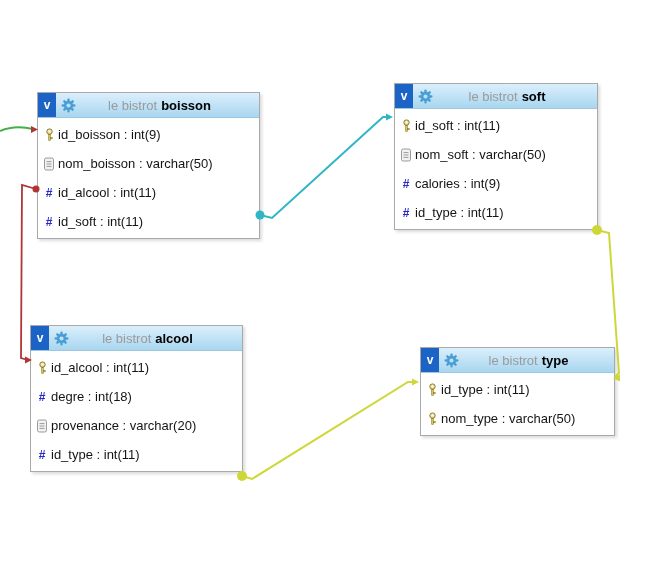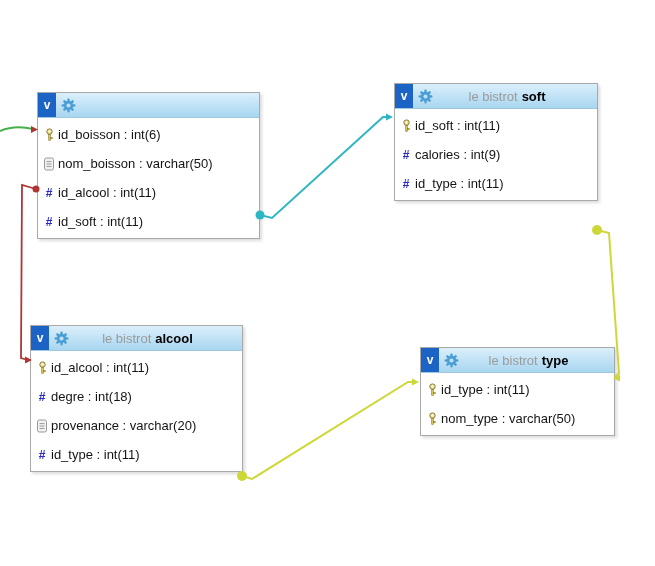--- a/index.html
+++ b/index.html
@@ -70,32 +70,33 @@
       <svg class="gear" viewBox="0 0 16 16">
         <g fill="#4a9ed6">
           <rect x="6.75" y="0.5" width="2.5" height="15" rx="1.2"></rect>
           <rect x="6.75" y="0.5" width="2.5" height="15" rx="1.2" transform="rotate(45 8 8)"></rect>
           <rect x="6.75" y="0.5" width="2.5" height="15" rx="1.2" transform="rotate(90 8 8)"></rect>
           <rect x="6.75" y="0.5" width="2.5" height="15" rx="1.2" transform="rotate(135 8 8)"></rect>
           <circle cx="8" cy="8" r="5"></circle>
         </g>
         <circle cx="8" cy="8" r="2.2" fill="#bfe0f5"></circle>
       </svg>
-    </div>
-    <div class="fields">
-        <div class="fld">
-          <span class="fld-icon">
-            <svg width="11" height="14" viewBox="0 0 11 14">
-              <circle cx="5.5" cy="3.6" r="2.7" fill="#efe3a2" stroke="#8a7a2a" stroke-width="1"></circle>
-              <circle cx="5.5" cy="3.3" r="0.9" fill="#ffffff"></circle>
-              <rect x="4.7" y="6.2" width="1.6" height="6.2" fill="#d9c95a" stroke="#8a7a2a" stroke-width="0.6"></rect>
-              <rect x="6.3" y="9.6" width="1.9" height="1.2" fill="#d9c95a" stroke="#8a7a2a" stroke-width="0.6"></rect>
-            </svg>
-          </span>
-          <span>id_boisson : int(6)</span>
+      <div class="t-title"><span>le bistrot</span><span class="t-name">boisson</span></div>
+    </div>
+    <div class="fields">
+        <div class="fld">
+          <span class="fld-icon">
+            <svg width="11" height="14" viewBox="0 0 11 14">
+              <circle cx="5.5" cy="3.6" r="2.7" fill="#efe3a2" stroke="#8a7a2a" stroke-width="1"></circle>
+              <circle cx="5.5" cy="3.3" r="0.9" fill="#ffffff"></circle>
+              <rect x="4.7" y="6.2" width="1.6" height="6.2" fill="#d9c95a" stroke="#8a7a2a" stroke-width="0.6"></rect>
+              <rect x="6.3" y="9.6" width="1.9" height="1.2" fill="#d9c95a" stroke="#8a7a2a" stroke-width="0.6"></rect>
+            </svg>
+          </span>
+          <span>id_boisson : int(9)</span>
         </div>
         <div class="fld">
           <span class="fld-icon">
             <svg width="12" height="14" viewBox="0 0 12 14">
               <rect x="1.5" y="1" width="9" height="12" rx="1.8" fill="#f2f2f2" stroke="#9a9a9a" stroke-width="1"></rect>
               <line x1="3.5" y1="4.6" x2="8.5" y2="4.6" stroke="#9a9a9a" stroke-width="1"></line>
               <line x1="3.5" y1="7" x2="8.5" y2="7" stroke="#9a9a9a" stroke-width="1"></line>
               <line x1="3.5" y1="9.4" x2="8.5" y2="9.4" stroke="#9a9a9a" stroke-width="1"></line>
             </svg>
           </span>
@@ -138,75 +139,86 @@
               <circle cx="5.5" cy="3.6" r="2.7" fill="#efe3a2" stroke="#8a7a2a" stroke-width="1"></circle>
               <circle cx="5.5" cy="3.3" r="0.9" fill="#ffffff"></circle>
               <rect x="4.7" y="6.2" width="1.6" height="6.2" fill="#d9c95a" stroke="#8a7a2a" stroke-width="0.6"></rect>
               <rect x="6.3" y="9.6" width="1.9" height="1.2" fill="#d9c95a" stroke="#8a7a2a" stroke-width="0.6"></rect>
             </svg>
           </span>
           <span>id_soft : int(11)</span>
         </div>
         <div class="fld">
           <span class="fld-icon">
-            <span class="hash-glyph">#</span>
-          </span>
-          <span>calories : int(9)</span>
-        </div>
-        <div class="fld">
-          <span class="fld-icon">
-            <span class="hash-glyph">#</span>
-          </span>
-          <span>id_type : int(11)</span>
-        </div>
-      </div>
-  </div>
-
-  <div class="table-card" style="left:30px;top:325px;width:211px;">
-    <div class="t-header">
-      <div class="v-box">v</div>
-      <svg class="gear" viewBox="0 0 16 16">
-        <g fill="#4a9ed6">
-          <rect x="6.75" y="0.5" width="2.5" height="15" rx="1.2"></rect>
-          <rect x="6.75" y="0.5" width="2.5" height="15" rx="1.2" transform="rotate(45 8 8)"></rect>
-          <rect x="6.75" y="0.5" width="2.5" height="15" rx="1.2" transform="rotate(90 8 8)"></rect>
-          <rect x="6.75" y="0.5" width="2.5" height="15" rx="1.2" transform="rotate(135 8 8)"></rect>
-          <circle cx="8" cy="8" r="5"></circle>
-        </g>
-        <circle cx="8" cy="8" r="2.2" fill="#bfe0f5"></circle>
-      </svg>
-      <div class="t-title"><span>le bistrot</span><span class="t-name">alcool</span></div>
-    </div>
-    <div class="fields">
-        <div class="fld">
-          <span class="fld-icon">
-            <svg width="11" height="14" viewBox="0 0 11 14">
-              <circle cx="5.5" cy="3.6" r="2.7" fill="#efe3a2" stroke="#8a7a2a" stroke-width="1"></circle>
-              <circle cx="5.5" cy="3.3" r="0.9" fill="#ffffff"></circle>
-              <rect x="4.7" y="6.2" width="1.6" height="6.2" fill="#d9c95a" stroke="#8a7a2a" stroke-width="0.6"></rect>
-              <rect x="6.3" y="9.6" width="1.9" height="1.2" fill="#d9c95a" stroke="#8a7a2a" stroke-width="0.6"></rect>
-            </svg>
-          </span>
-          <span>id_alcool : int(11)</span>
-        </div>
-        <div class="fld">
-          <span class="fld-icon">
-            <span class="hash-glyph">#</span>
-          </span>
-          <span>degre : int(18)</span>
-        </div>
-        <div class="fld">
-          <span class="fld-icon">
             <svg width="12" height="14" viewBox="0 0 12 14">
               <rect x="1.5" y="1" width="9" height="12" rx="1.8" fill="#f2f2f2" stroke="#9a9a9a" stroke-width="1"></rect>
               <line x1="3.5" y1="4.6" x2="8.5" y2="4.6" stroke="#9a9a9a" stroke-width="1"></line>
               <line x1="3.5" y1="7" x2="8.5" y2="7" stroke="#9a9a9a" stroke-width="1"></line>
               <line x1="3.5" y1="9.4" x2="8.5" y2="9.4" stroke="#9a9a9a" stroke-width="1"></line>
             </svg>
           </span>
+          <span>nom_soft : varchar(50)</span>
+        </div>
+        <div class="fld">
+          <span class="fld-icon">
+            <span class="hash-glyph">#</span>
+          </span>
+          <span>calories : int(9)</span>
+        </div>
+        <div class="fld">
+          <span class="fld-icon">
+            <span class="hash-glyph">#</span>
+          </span>
+          <span>id_type : int(11)</span>
+        </div>
+      </div>
+  </div>
+
+  <div class="table-card" style="left:30px;top:325px;width:211px;">
+    <div class="t-header">
+      <div class="v-box">v</div>
+      <svg class="gear" viewBox="0 0 16 16">
+        <g fill="#4a9ed6">
+          <rect x="6.75" y="0.5" width="2.5" height="15" rx="1.2"></rect>
+          <rect x="6.75" y="0.5" width="2.5" height="15" rx="1.2" transform="rotate(45 8 8)"></rect>
+          <rect x="6.75" y="0.5" width="2.5" height="15" rx="1.2" transform="rotate(90 8 8)"></rect>
+          <rect x="6.75" y="0.5" width="2.5" height="15" rx="1.2" transform="rotate(135 8 8)"></rect>
+          <circle cx="8" cy="8" r="5"></circle>
+        </g>
+        <circle cx="8" cy="8" r="2.2" fill="#bfe0f5"></circle>
+      </svg>
+      <div class="t-title"><span>le bistrot</span><span class="t-name">alcool</span></div>
+    </div>
+    <div class="fields">
+        <div class="fld">
+          <span class="fld-icon">
+            <svg width="11" height="14" viewBox="0 0 11 14">
+              <circle cx="5.5" cy="3.6" r="2.7" fill="#efe3a2" stroke="#8a7a2a" stroke-width="1"></circle>
+              <circle cx="5.5" cy="3.3" r="0.9" fill="#ffffff"></circle>
+              <rect x="4.7" y="6.2" width="1.6" height="6.2" fill="#d9c95a" stroke="#8a7a2a" stroke-width="0.6"></rect>
+              <rect x="6.3" y="9.6" width="1.9" height="1.2" fill="#d9c95a" stroke="#8a7a2a" stroke-width="0.6"></rect>
+            </svg>
+          </span>
+          <span>id_alcool : int(11)</span>
+        </div>
+        <div class="fld">
+          <span class="fld-icon">
+            <span class="hash-glyph">#</span>
+          </span>
+          <span>degre : int(18)</span>
+        </div>
+        <div class="fld">
+          <span class="fld-icon">
+            <svg width="12" height="14" viewBox="0 0 12 14">
+              <rect x="1.5" y="1" width="9" height="12" rx="1.8" fill="#f2f2f2" stroke="#9a9a9a" stroke-width="1"></rect>
+              <line x1="3.5" y1="4.6" x2="8.5" y2="4.6" stroke="#9a9a9a" stroke-width="1"></line>
+              <line x1="3.5" y1="7" x2="8.5" y2="7" stroke="#9a9a9a" stroke-width="1"></line>
+              <line x1="3.5" y1="9.4" x2="8.5" y2="9.4" stroke="#9a9a9a" stroke-width="1"></line>
+            </svg>
+          </span>
           <span>provenance : varchar(20)</span>
         </div>
         <div class="fld">
           <span class="fld-icon">
             <span class="hash-glyph">#</span>
           </span>
           <span>id_type : int(11)</span>
         </div>
       </div>
   </div>

